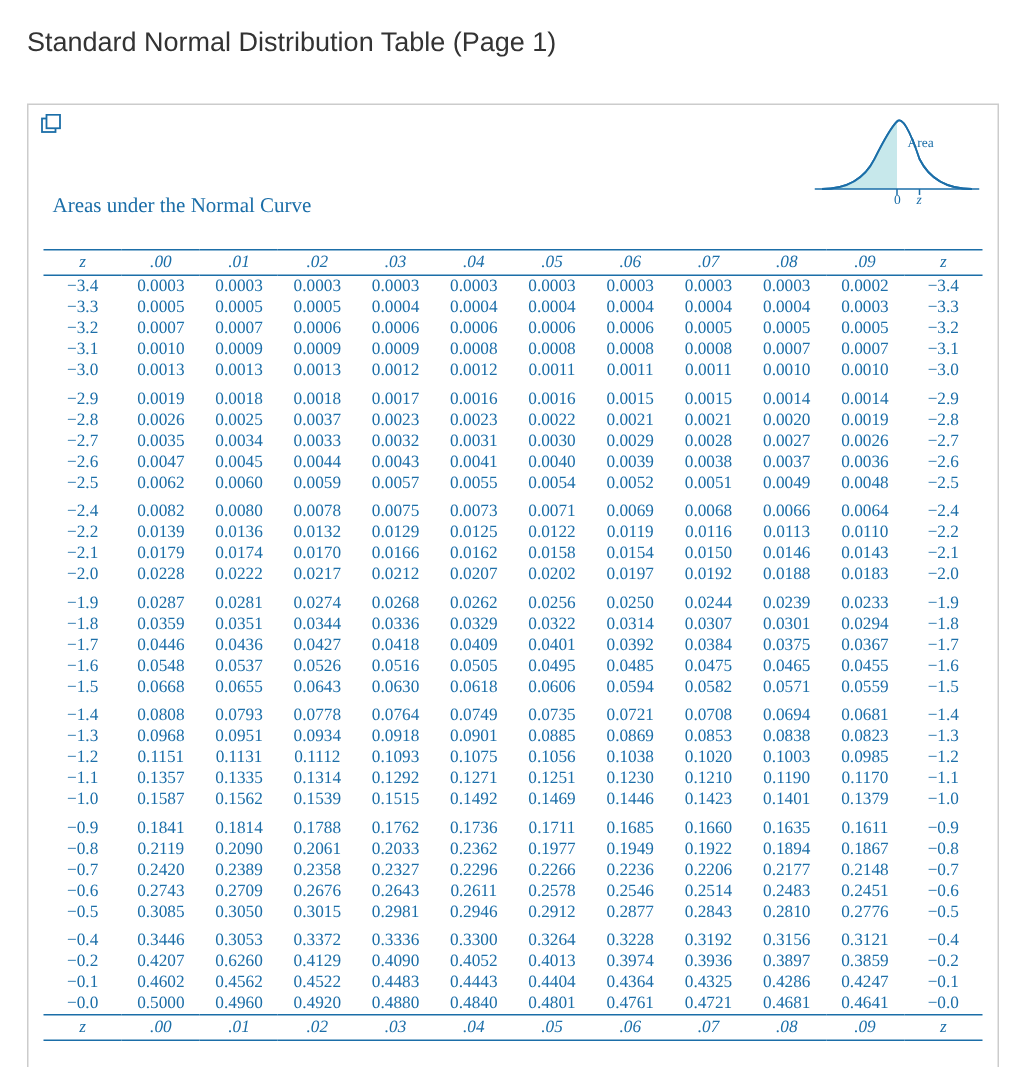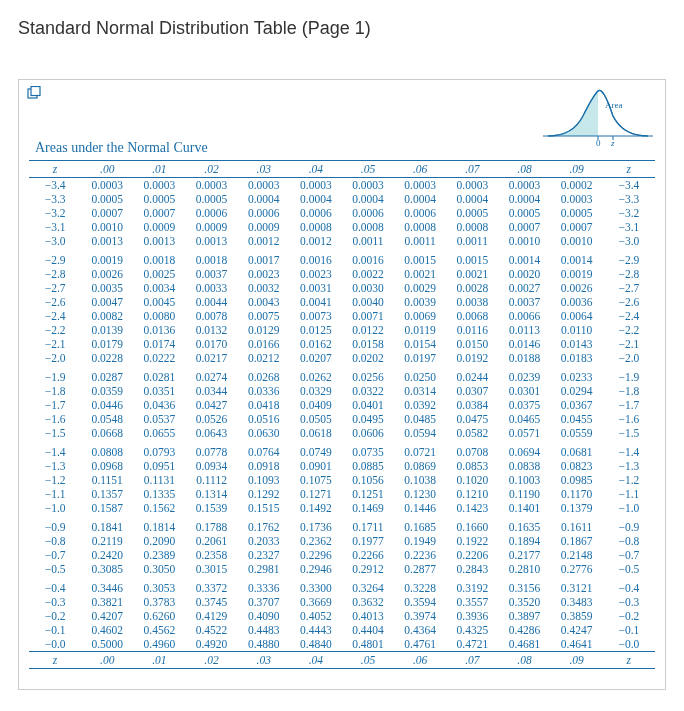--- a/index.html
+++ b/index.html
@@ -7,21 +7,21 @@
     margin: 0;
     padding: 18px;
     font-family: Arial, sans-serif;
     background: #fff;
     color: #333;
     font-size: 13px;
   }
   h2 {
     font-size: 18px;
     font-weight: normal;
-    margin: 0 0 40px 0;
+    margin: 0 0 30px 0;
     color: #333;
   }
   .page-wrap {
     border: 1px solid #ccc;
     padding: 12px 10px 20px 10px;
     position: relative;
     background: #fff;
   }
   .popout-icon {
     position: absolute;
@@ -32,21 +32,21 @@
   }
   .chart-svg {
     position: absolute;
     top: 6px;
     right: 12px;
   }
   .caption {
     color: #1b6ea8;
     font-family: "Times New Roman", serif;
     font-size: 14px;
-    margin: 48px 0 4px 6px;
+    margin: 48px 0 20px 6px;
   }
   table.z-table {
     border-collapse: collapse;
     width: 100%;
     color: #1b6ea8;
     font-family: "Times New Roman", serif;
     font-size: 11.5px;
     table-layout: fixed;
   }
   table.z-table th, table.z-table td {
@@ -250,20 +250,34 @@
           <td>0.0044</td>
           <td>0.0043</td>
           <td>0.0041</td>
           <td>0.0040</td>
           <td>0.0039</td>
           <td>0.0038</td>
           <td>0.0037</td>
           <td>0.0036</td>
           <td class="zlab">−2.6</td>
         </tr>
+        <tr class="group-end">
+          <td class="zlab">−2.5</td>
+          <td>0.0062</td>
+          <td>0.0060</td>
+          <td>0.0059</td>
+          <td>0.0057</td>
+          <td>0.0055</td>
+          <td>0.0054</td>
+          <td>0.0052</td>
+          <td>0.0051</td>
+          <td>0.0049</td>
+          <td>0.0048</td>
+          <td class="zlab">−2.5</td>
+        </tr>
         <tr>
           <td class="zlab">−2.4</td>
           <td>0.0082</td>
           <td>0.0080</td>
           <td>0.0078</td>
           <td>0.0075</td>
           <td>0.0073</td>
           <td>0.0071</td>
           <td>0.0069</td>
           <td>0.0068</td>
@@ -488,20 +502,34 @@
           <td>0.2358</td>
           <td>0.2327</td>
           <td>0.2296</td>
           <td>0.2266</td>
           <td>0.2236</td>
           <td>0.2206</td>
           <td>0.2177</td>
           <td>0.2148</td>
           <td class="zlab">−0.7</td>
         </tr>
+        <tr>
+          <td class="zlab">−0.6</td>
+          <td>0.2743</td>
+          <td>0.2709</td>
+          <td>0.2676</td>
+          <td>0.2643</td>
+          <td>0.2611</td>
+          <td>0.2578</td>
+          <td>0.2546</td>
+          <td>0.2514</td>
+          <td>0.2483</td>
+          <td>0.2451</td>
+          <td class="zlab">−0.6</td>
+        </tr>
         <tr class="group-end">
           <td class="zlab">−0.5</td>
           <td>0.3085</td>
           <td>0.3050</td>
           <td>0.3015</td>
           <td>0.2981</td>
           <td>0.2946</td>
           <td>0.2912</td>
           <td>0.2877</td>
           <td>0.2843</td>
@@ -515,34 +543,20 @@
           <td>0.3053</td>
           <td>0.3372</td>
           <td>0.3336</td>
           <td>0.3300</td>
           <td>0.3264</td>
           <td>0.3228</td>
           <td>0.3192</td>
           <td>0.3156</td>
           <td>0.3121</td>
           <td class="zlab">−0.4</td>
-        </tr>
-        <tr>
-          <td class="zlab">−0.3</td>
-          <td>0.3821</td>
-          <td>0.3783</td>
-          <td>0.3745</td>
-          <td>0.3707</td>
-          <td>0.3669</td>
-          <td>0.3632</td>
-          <td>0.3594</td>
-          <td>0.3557</td>
-          <td>0.3520</td>
-          <td>0.3483</td>
-          <td class="zlab">−0.3</td>
         </tr>
         <tr>
           <td class="zlab">−0.2</td>
           <td>0.4207</td>
           <td>0.6260</td>
           <td>0.4129</td>
           <td>0.4090</td>
           <td>0.4052</td>
           <td>0.4013</td>
           <td>0.3974</td>

